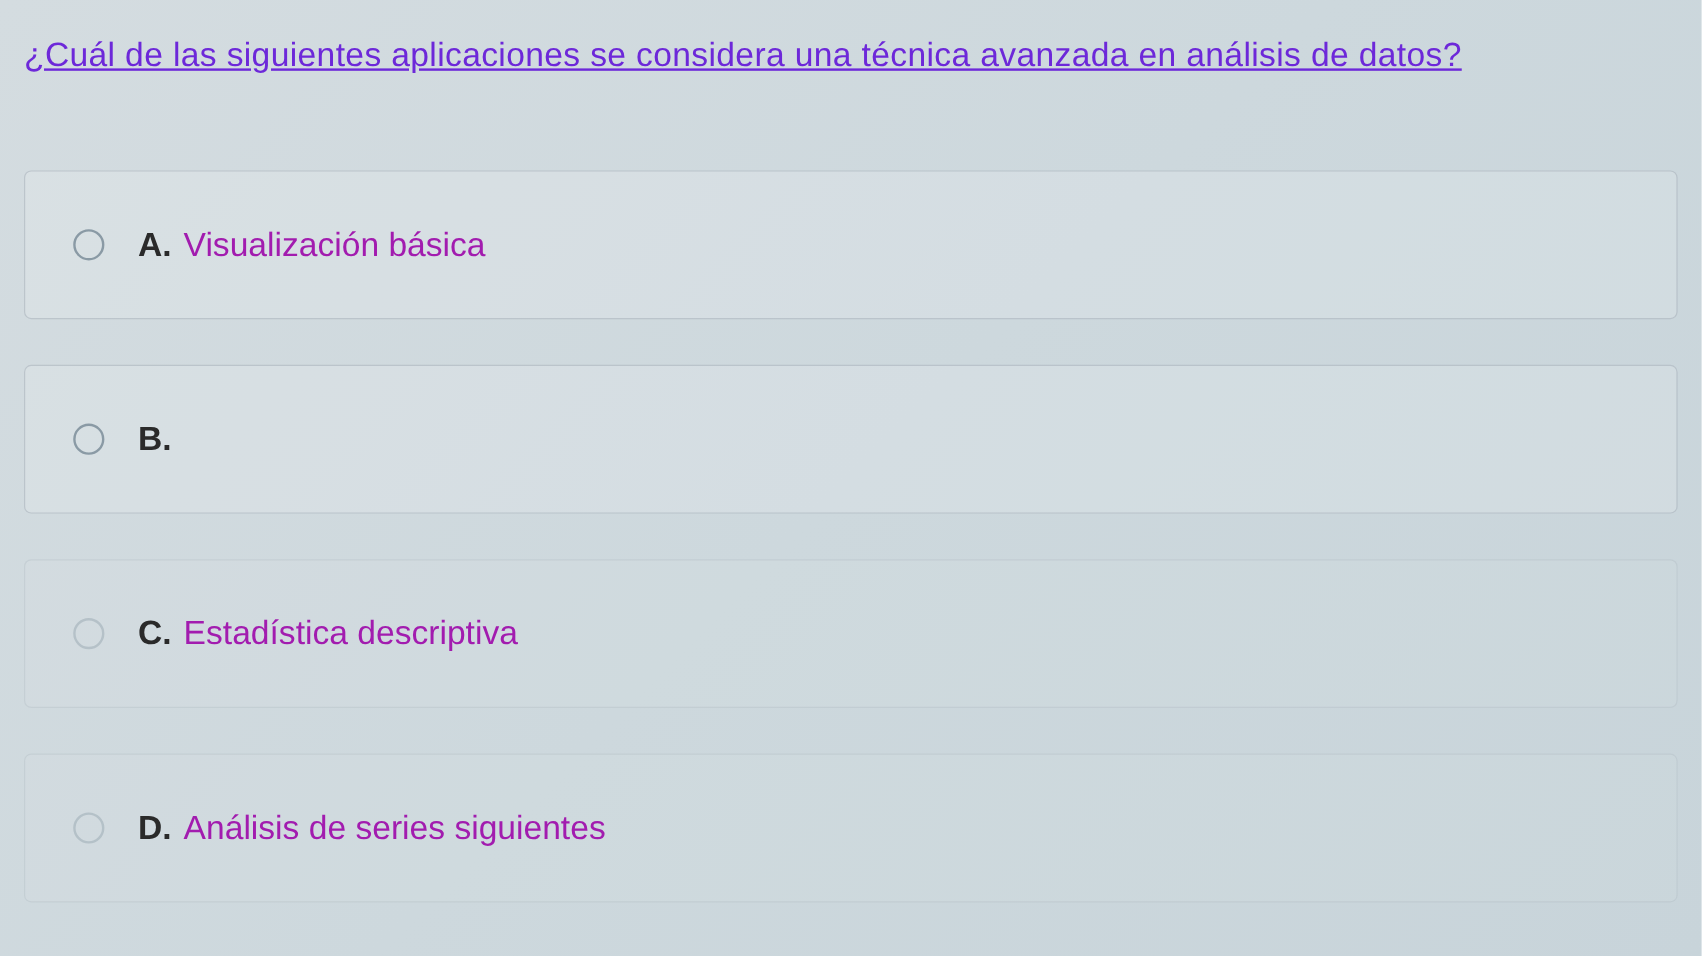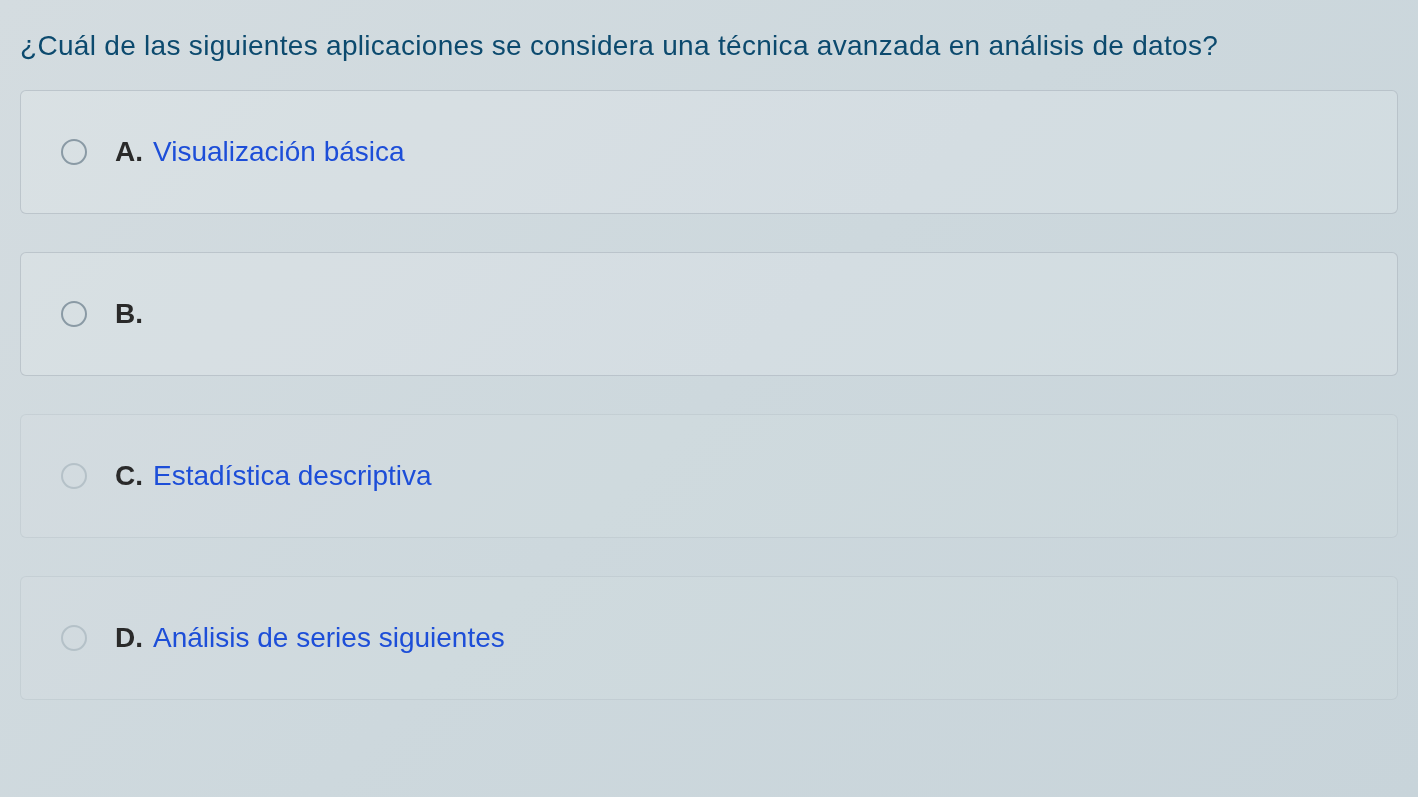--- a/index.html
+++ b/index.html
@@ -10,24 +10,25 @@
     body {
       font-family: "Segoe UI", Arial, sans-serif;
       background: linear-gradient(135deg, #d4dce0 0%, #cdd8dd 50%, #c8d4da 100%);
       width: 1418px;
       height: 797px;
       padding: 30px 20px 0 20px;
       overflow: hidden;
     }
     .question-text {
       font-size: 28px;
-      color: #0c4a6e;
+      color: #6d28d9;
       font-weight: 400;
-      margin-bottom: 28px;
+      margin-bottom: 80px;
       letter-spacing: 0.3px;
+      text-decoration: underline;
     }
     .options-container {
       display: flex;
       flex-direction: column;
       gap: 38px;
     }
     .option-row {
       background: rgba(255, 255, 255, 0.15);
       border: 1px solid rgba(160, 170, 180, 0.5);
       border-radius: 6px;
@@ -58,21 +59,21 @@
       display: flex;
       align-items: baseline;
       gap: 10px;
     }
     .option-letter {
       font-weight: 700;
       color: #2a2a2a;
     }
     .option-text {
       font-weight: 400;
-      color: #1d4ed8;
+      color: #a21caf;
     }
   </style>
 </head>
 <body>
 
 <div class="question-text">¿Cuál de las siguientes aplicaciones se considera una técnica avanzada en análisis de datos?</div>
 
 <div class="options-container">
 
   <div class="option-row">

